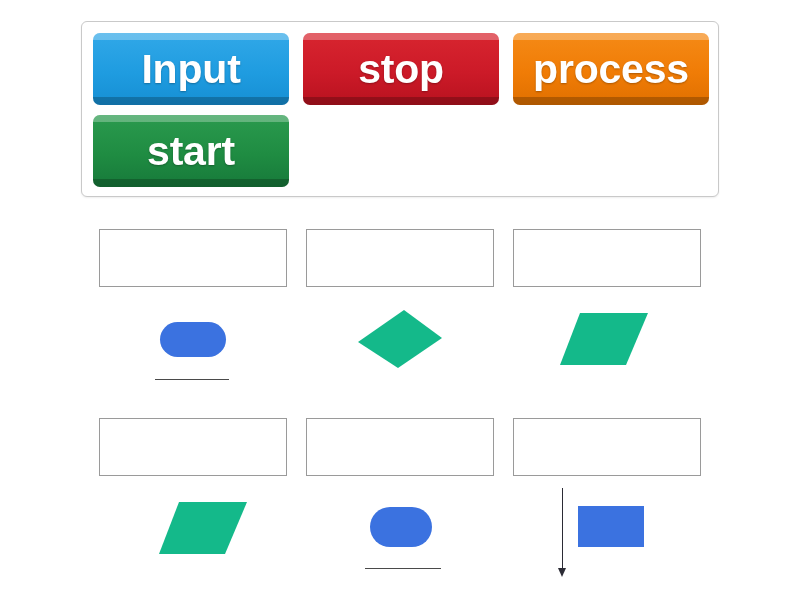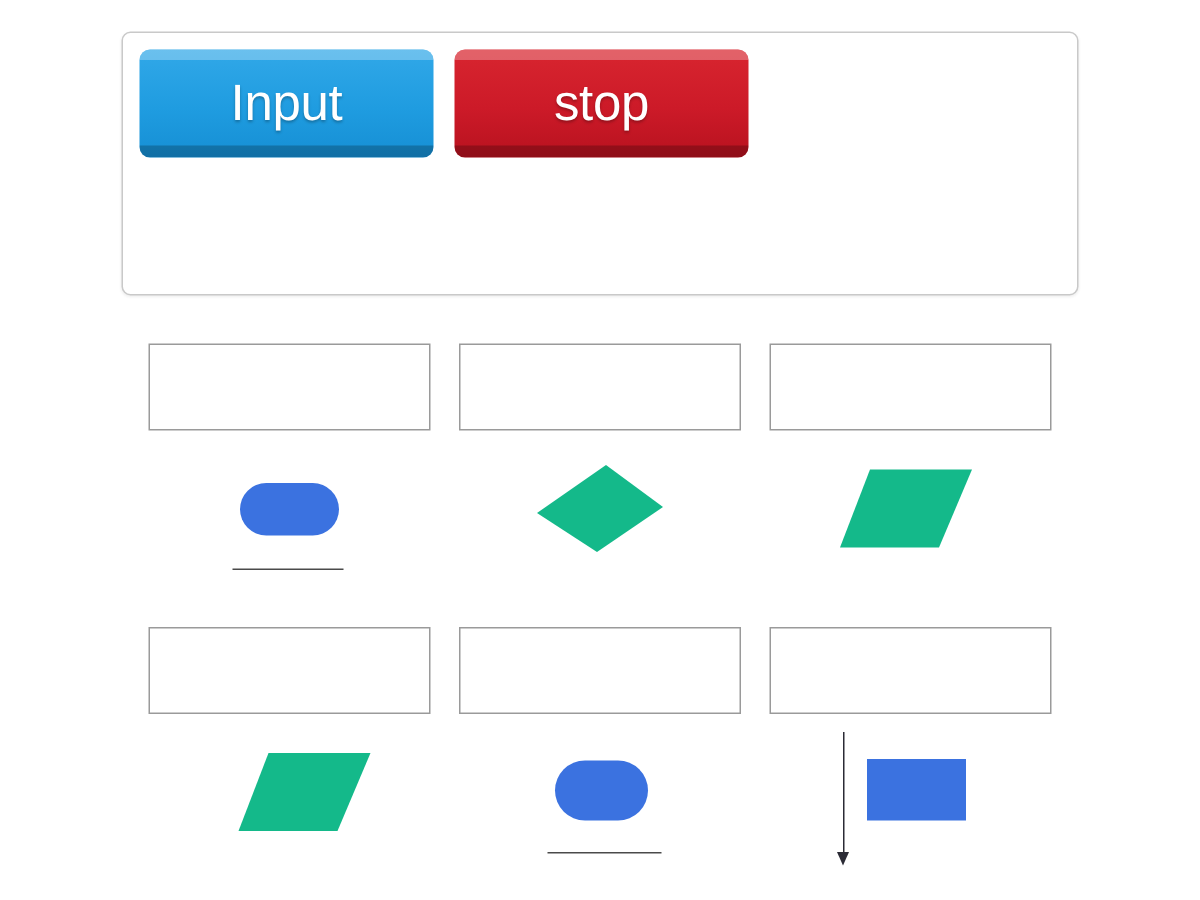--- a/index.html
+++ b/index.html
@@ -47,22 +47,22 @@
     row-gap: 10px;
   }
 
   .tile {
     position: relative;
     border-radius: 7px;
     display: flex;
     align-items: center;
     justify-content: center;
     color: #ffffff;
-    font-size: 34px;
-    font-weight: normal;
+    font-size: 41px;
+    font-weight: bold;
     letter-spacing: -0.2px;
     text-shadow: 0 1px 2px rgba(0,0,0,0.28);
     box-sizing: border-box;
     overflow: hidden;
     user-select: none;
     cursor: pointer;
   }
   
   .tile::before {
     content: "";
@@ -142,21 +142,27 @@
     <div class="tiles">
 
       <div class="tile t-input">
         <span>Input</span>
       </div>
 
       <div class="tile t-stop">
         <span>stop</span>
       </div>
 
-
+      <div class="tile t-process">
+        <span>process</span>
+      </div>
+
+      <div class="tile t-start">
+        <span>start</span>
+      </div>
 
 
 
     </div>
   </div>
 
   <div class="drop-zone" style="left:99px; top:229px;"></div>
 
   <div class="drop-zone" style="left:306px; top:229px;"></div>
 

